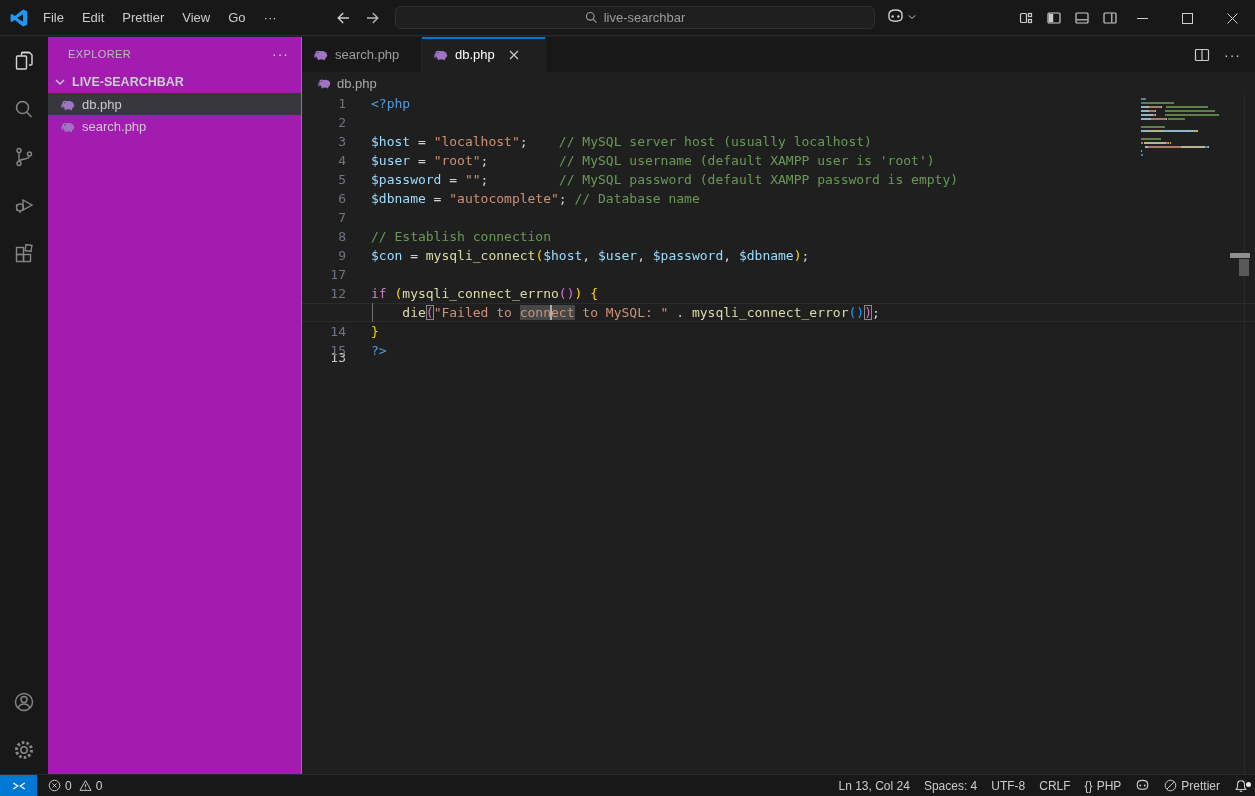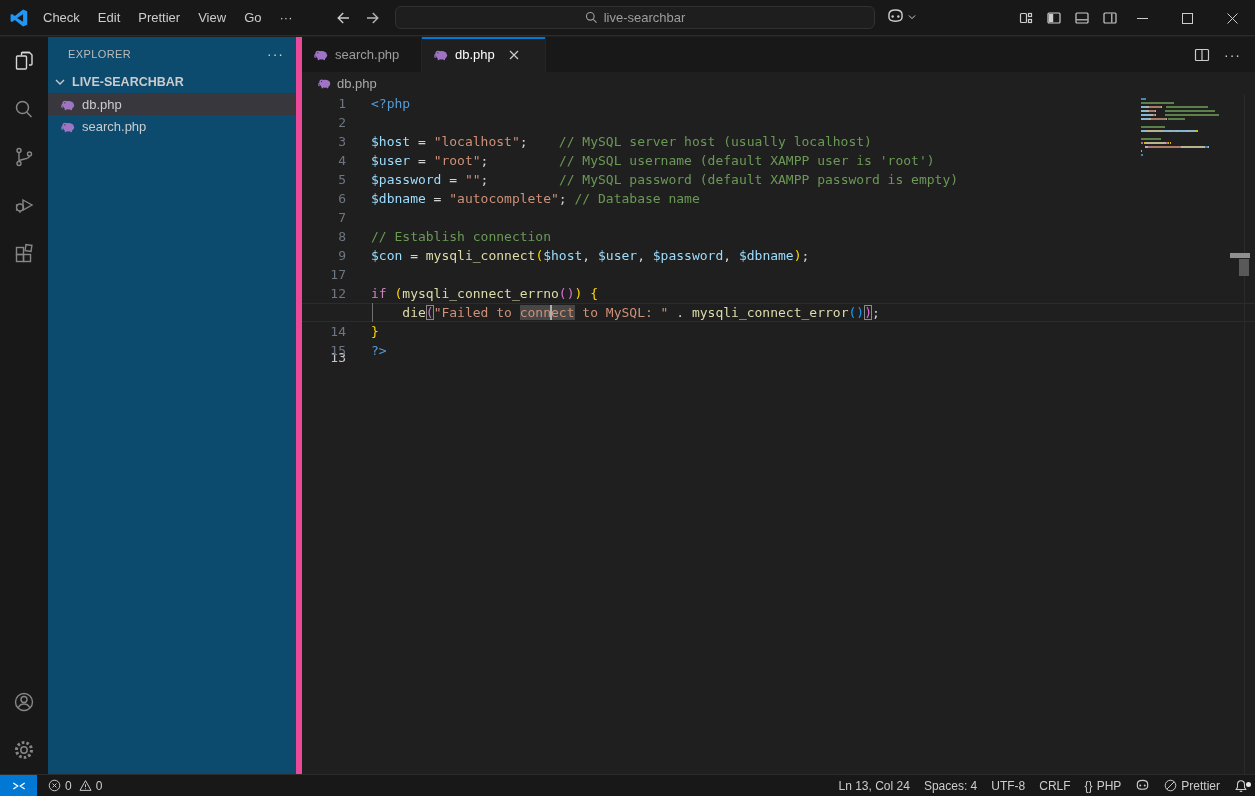--- a/index.html
+++ b/index.html
@@ -23,21 +23,21 @@
   .win-controls { position:absolute; right:0; top:0; height:36px; display:flex; }
   .win-btn { width:45px; height:36px; display:flex; align-items:center; justify-content:center; }
 
   
   #main { position:absolute; top:37px; left:0; right:0; bottom:22px; display:flex; }
 
   .activitybar { width:48px; background:#181818; display:flex; flex-direction:column; align-items:center; flex:none; }
   .ab-icon { width:48px; height:48px; display:flex; align-items:center; justify-content:center; }
   .ab-spacer { flex:1; }
 
-  .sidebar { width:254px; background:#0c4a6e; border-right:6px solid #ec4899; position:relative; flex:none; font-size:13px; }
+  .sidebar { width:254px; background:#a21caf; border-right:1px solid #ec4899; position:relative; flex:none; font-size:13px; }
   .sb-header { height:34px; display:flex; align-items:center; padding:0 12px 0 20px; }
   .sb-title { font-size:11px; letter-spacing:.4px; color:#bbbbbb; flex:1; }
   .sb-more { color:#cccccc; font-size:14px; letter-spacing:1px; }
   .sb-folder { height:22px; display:flex; align-items:center; gap:4px; padding-left:4px; color:#cccccc; font-weight:bold; font-size:12.5px; }
   .sb-file { height:22px; display:flex; align-items:center; gap:6px; padding-left:13px; color:#cccccc; }
   .sb-file.selected { background:#37373d; }
   .sb-sections { position:absolute; left:0; right:0; bottom:0; }
   .sb-section { height:21px; border-top:1px solid #2b2b2b; display:flex; align-items:center; gap:5px; padding-left:6px;
                 font-size:11px; font-weight:bold; color:#cccccc; letter-spacing:.3px; }
 
@@ -92,21 +92,21 @@
 <body>
 
 <div id="window">
 
   <div class="titlebar">
     <svg class="tb-logo" viewBox="0 0 16 16">
       <path d="M11.6.4 15.3 1.9v12.2l-3.7 1.5L4.3 9.7l-2.5 1.9L.5 10.9V5.1l1.3-.7 2.5 1.9L11.6.4Z" fill="#2196f3"></path>
       <path d="M11.6 4.6 6.3 8l5.3 3.4V4.6Z" fill="#181818"></path>
     </svg>
     <div class="menus">
-      <span class="menu-item">Check</span>
+      <span class="menu-item">File</span>
       <span class="menu-item">Edit</span>
       <span class="menu-item">Prettier</span>
       <span class="menu-item">View</span>
       <span class="menu-item">Go</span>
       <span class="menu-item">···</span>
     </div>
     <div class="nav-arrows">
       <svg width="16" height="16" viewBox="0 0 16 16">
         <path d="M14 7.3H4.9l3.8-3.8-1-1L2.2 8l5.5 5.5 1-1L4.9 8.7H14v-1.4Z" fill="#cccccc"></path>
       </svg>

